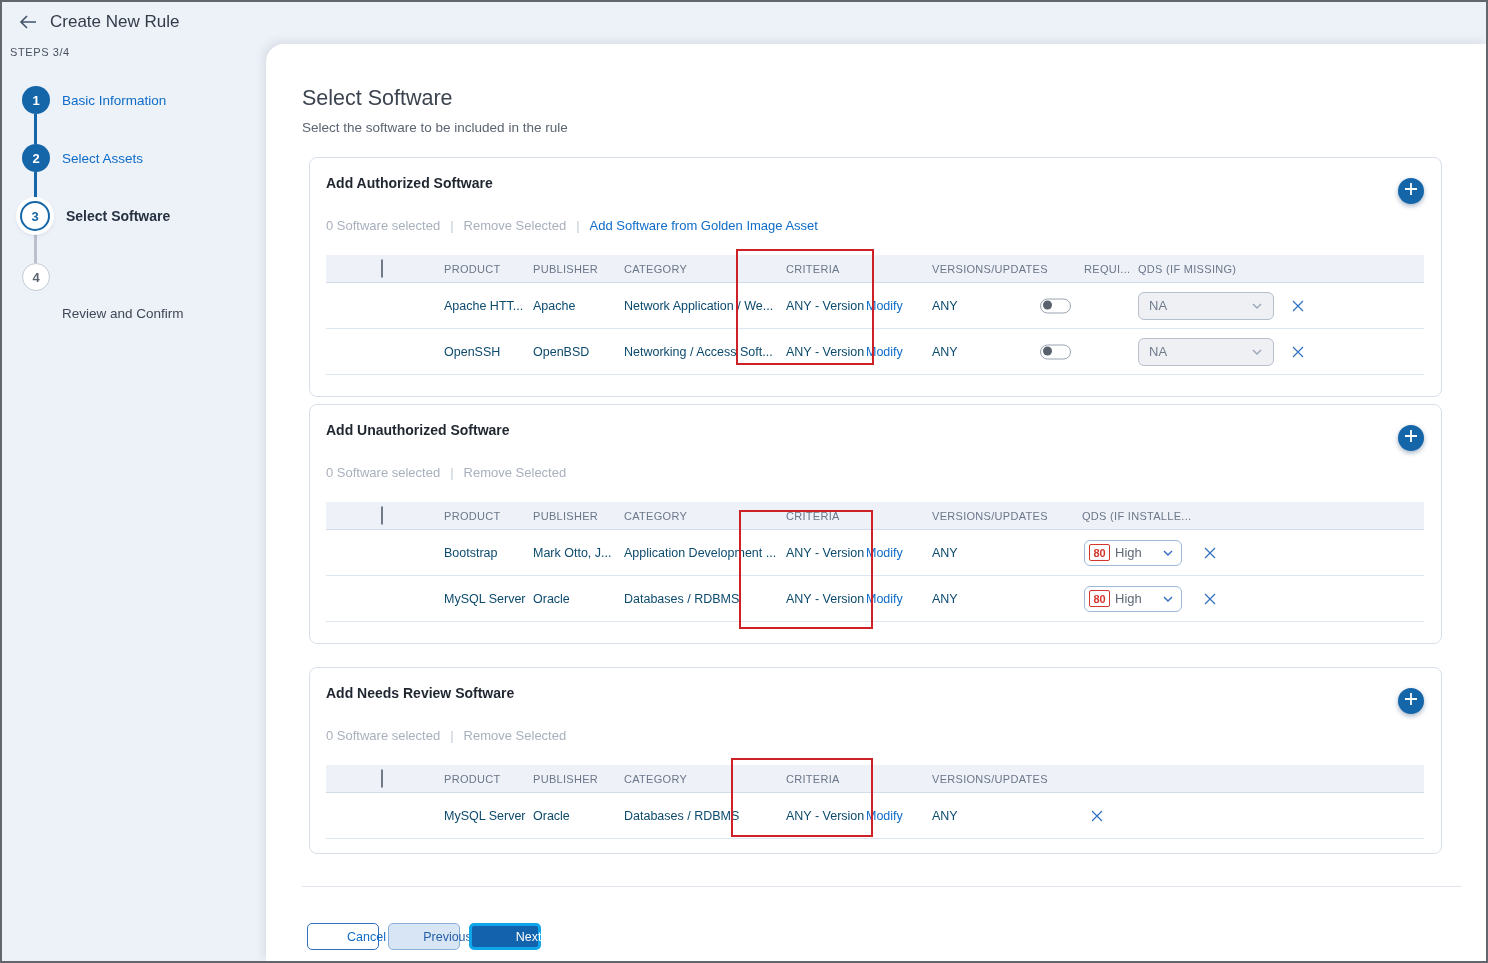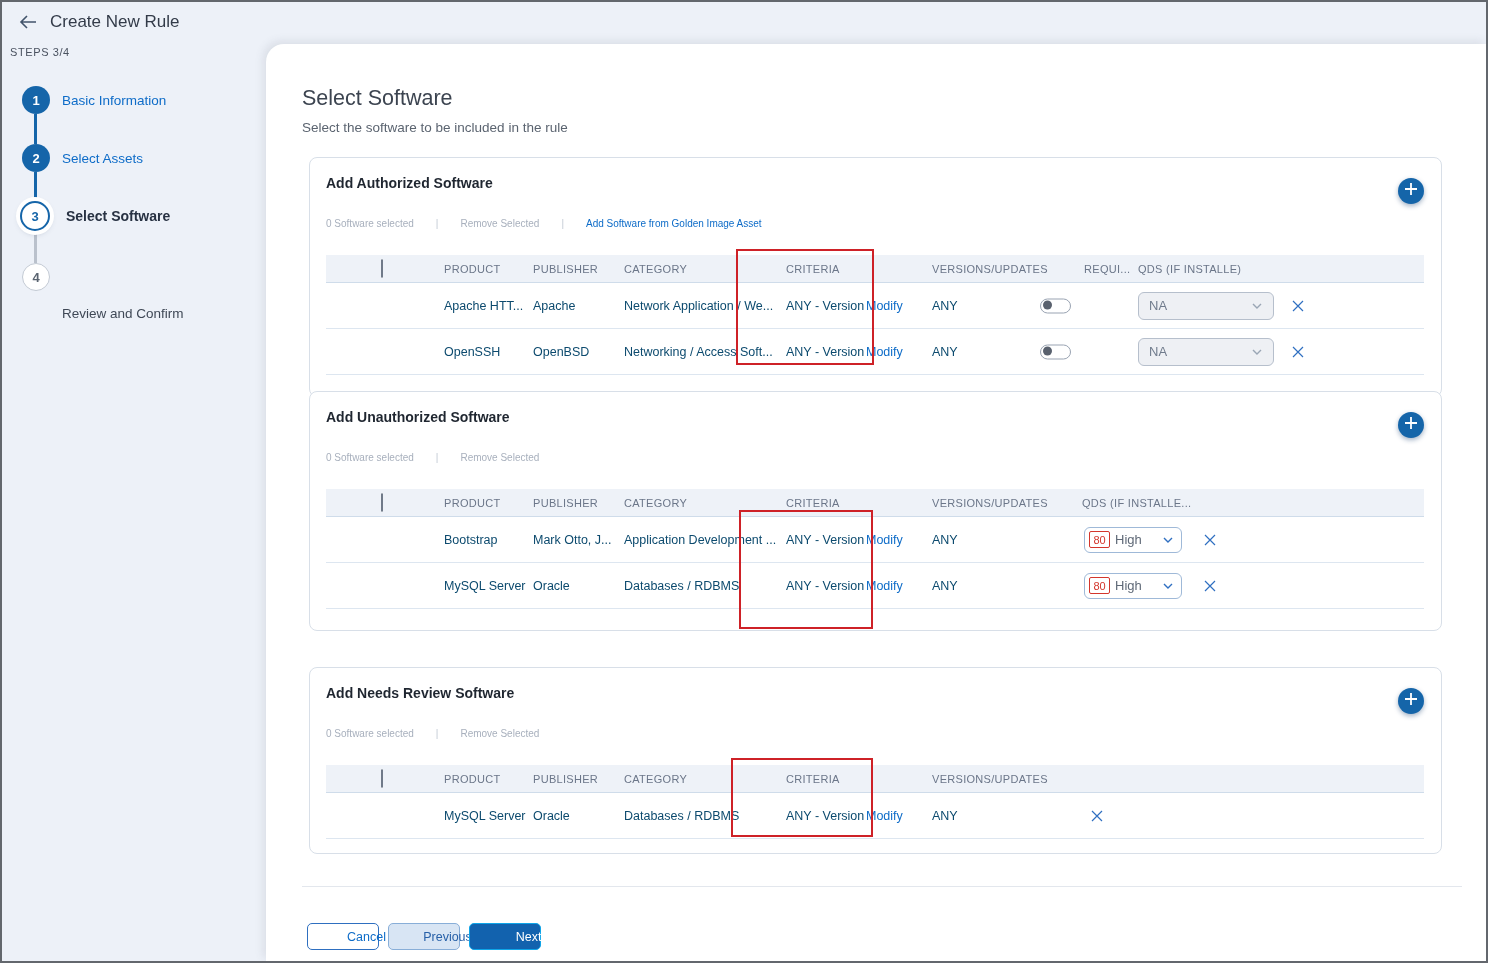--- a/index.html
+++ b/index.html
@@ -33,21 +33,21 @@
 
   
   .main { position:absolute; left:264px; top:42px; right:0; bottom:0; background:#fff;
           border-top-left-radius:18px; box-shadow:-3px -3px 8px rgba(80,90,110,.12); }
   .page-title { position:absolute; left:36px; top:42px; font-size:21.5px; color:#3c4450; }
   .page-subtitle { position:absolute; left:36px; top:76px; font-size:13.5px; color:#5b6470; }
 
   .card { position:absolute; left:43px; width:1133px; background:#fff;
           border:1px solid #d8dfe8; border-radius:8px; }
   .card-title { position:absolute; left:16px; top:17px; font-size:14px; font-weight:bold; color:#1f2630; }
-  .toolbar { position:absolute; left:16px; top:60px; font-size:10px; color:#a8b0bd; display:flex; align-items:flex-end;gap:12px; }
+  .toolbar { position:absolute; left:16px; top:60px; font-size:13px; color:#a8b0bd; display:flex; align-items:flex-end; }
   .tb-sep { color:#c3cad4; margin:0 10px; }
   .tb-link { color:#0e6cc8; cursor:pointer; }
   .plus-btn { position:absolute; left:1088px; top:20px; width:26px; height:26px; border-radius:50%;
               background:#1565a9; display:flex; align-items:center; justify-content:center;
               box-shadow:0 2px 5px rgba(20,60,110,.4); cursor:pointer; }
 
   .tbl { position:absolute; left:16px; top:97px; width:1098px; }
   .thead { position:relative; height:28px; background:#eef2f8; border-bottom:1px solid #cfdcea; }
   .trow { position:relative; height:46px; border-bottom:1px solid #dde6f0; }
   .cell { position:absolute; top:50%; transform:translateY(-50%); white-space:nowrap;padding-left:38px; }
@@ -64,33 +64,33 @@
   .toggle { left:714px; width:31px; height:15px; border:1.5px solid #99a3b2; border-radius:8px;
             background:#fff; cursor:pointer; position:absolute; top:50%; transform:translateY(-50%); }
   .toggle .knob { position:absolute; left:2px; top:1.5px; width:9px; height:9px; border-radius:50%; background:#59616e; }
 
   .sel-na { width:136px; height:28px; background:#eef0f4; border:1px solid #b6bfcc; border-radius:6px;
             display:flex; align-items:center; padding:0 10px; color:#707b8c; font-size:13px; cursor:default; }
   .sel-na .sp { flex:1; }
   .sel-qds { width:98px; height:26px; background:#fff; border:1px solid #9fb9d8; border-radius:6px;
              display:flex; align-items:center; padding:0 7px 0 4px; gap:5px; font-size:13px; color:#5f6977; cursor:pointer; }
   .qds-badge { min-width:21px; height:17px; border:1px solid #d3362c; border-radius:2px; color:#d3362c;
-               font-size:11px; font-weight:normal; display:flex; align-items:center; justify-content:center; background:#fff; }
+               font-size:11px; font-weight:bold; display:flex; align-items:center; justify-content:center; background:#fff; }
   .sel-qds .sp { flex:1; }
   .x-btn { cursor:pointer; display:flex; align-items:center; }
 
   .annot { position:absolute; border:2px solid #ce2127; z-index:6; pointer-events:none; }
 
   .footer-divider { position:absolute; left:36px; top:842px; width:1160px; height:1px; background:#e3e7ed; }
   .btn { position:absolute; top:879px; width:72px; height:27px; border-radius:5px; font-size:12.5px;
          display:flex; align-items:center; justify-content:center; cursor:pointer;
          font-family:"Liberation Sans", sans-serif;padding-left:47px; }
   .btn-cancel { left:41px; background:#fff; border:1px solid #2e6fc0; color:#0e6cc8; }
   .btn-prev   { left:122px; background:#d8e5f4; border:1px solid #88aed8; color:#2760a8; }
-  .btn-next   { left:203px; background:#1262ae; border:1px solid #0ea5e9; color:#fff; }
+  .btn-next   { left:203px; background:#1262ae; border:3px solid #0ea5e9; color:#fff; }
 </style>
 </head>
 <body>
 
 <div class="screen">
 
   <div class="win-head">
     <span class="back-ic">
       <svg width="18" height="14" viewBox="0 0 18 14">
           <path d="M8 1 L2 7 L8 13 M2 7 H17" stroke="#42536b" stroke-width="1.6" fill="none"></path>
@@ -145,21 +145,21 @@
 
       <div class="tbl">
         <div class="thead">
           <span class="cell c-check"><span class="checkbox"></span></span>
           <span class="cell hcell c-prod">PRODUCT</span>
           <span class="cell hcell c-pub">PUBLISHER</span>
           <span class="cell hcell c-cat">CATEGORY</span>
           <span class="cell hcell c-crit">CRITERIA</span>
           <span class="cell hcell c-ver">VERSIONS/UPDATES</span>
           <span class="cell hcell c-req">REQUI...</span>
-          <span class="cell hcell c-qds1">QDS (IF INSTALLE)</span>
+          <span class="cell hcell c-qds1">QDS (IF MISSING)</span>
         </div>
 
         <div class="trow">
           <span class="cell bcell c-prod">Apache HTT...</span>
           <span class="cell bcell c-pub">Apache</span>
           <span class="cell bcell c-cat">Network Application / We...</span>
           <span class="cell bcell c-crit">ANY - Version</span>
           <span class="cell mod-link c-mod">Modify</span>
           <span class="cell bcell c-ver">ANY</span>
           <span class="toggle">
@@ -202,21 +202,21 @@
             </span>
           <span class="cell x-btn x1">
               <svg width="16" height="16" viewBox="0 0 16 16">
                 <path d="M3 3 L13 13 M13 3 L3 13" stroke="#2f6fc1" stroke-width="1.2" fill="none"></path>
               </svg>
             </span>
         </div>
       </div>
     </div>
 
-    <div class="card" style="top:347px;height:240px;">
+    <div class="card" style="top:360px;height:240px;">
       <div class="card-title">Add Unauthorized Software</div>
       <div class="toolbar">
         <span>0 Software selected</span>
         <span class="tb-sep">|</span>
         <span>Remove Selected</span>
       </div>
       <div class="plus-btn">
         <span><svg width="14" height="14" viewBox="0 0 14 14">
               <path d="M7 1 V13 M1 7 H13" stroke="#fff" stroke-width="1.8"></path>
             </svg></span>

